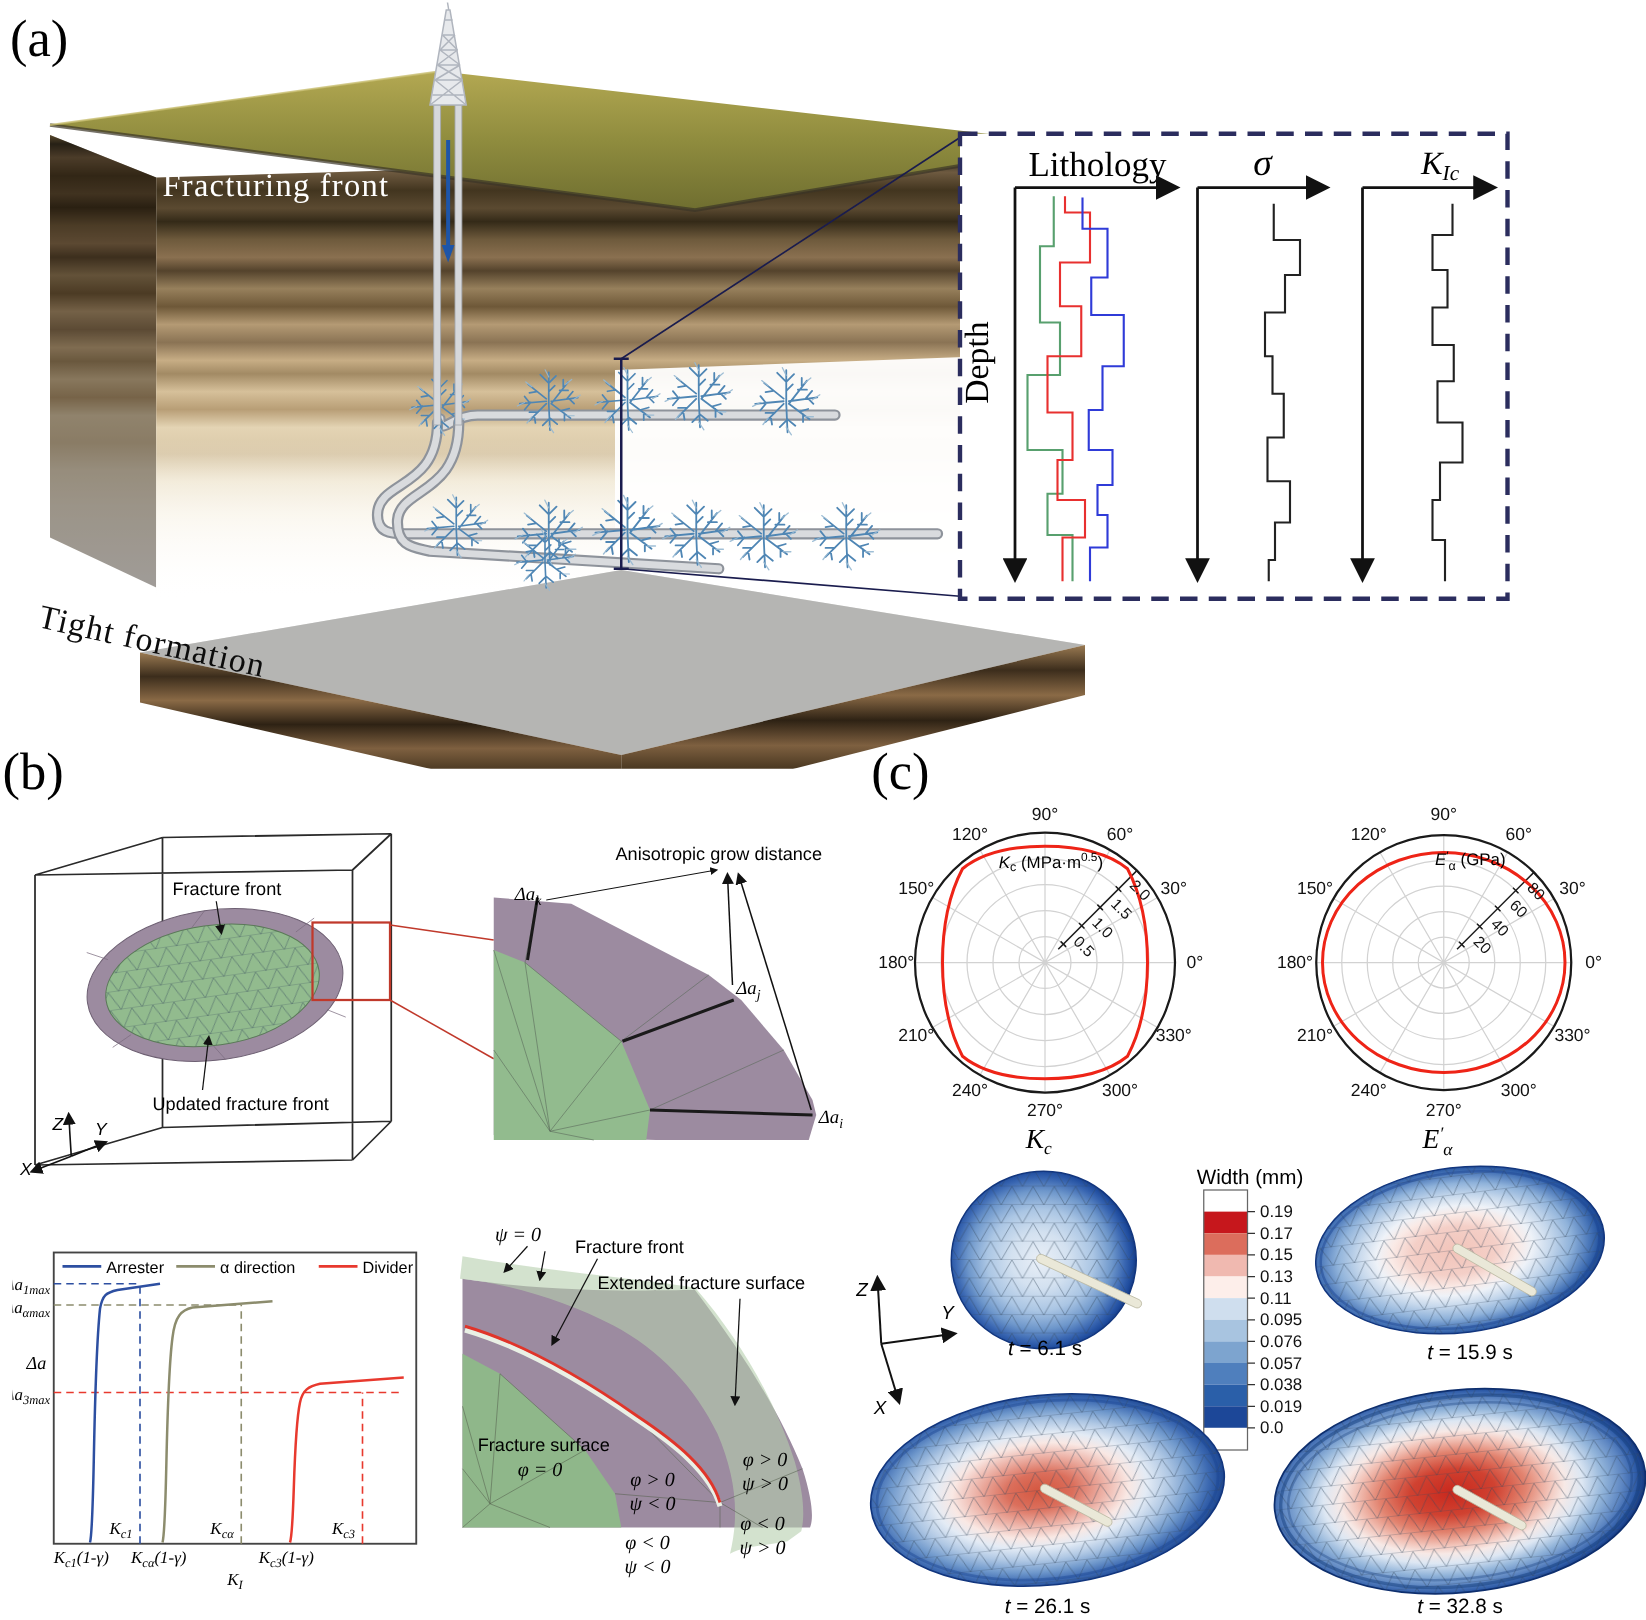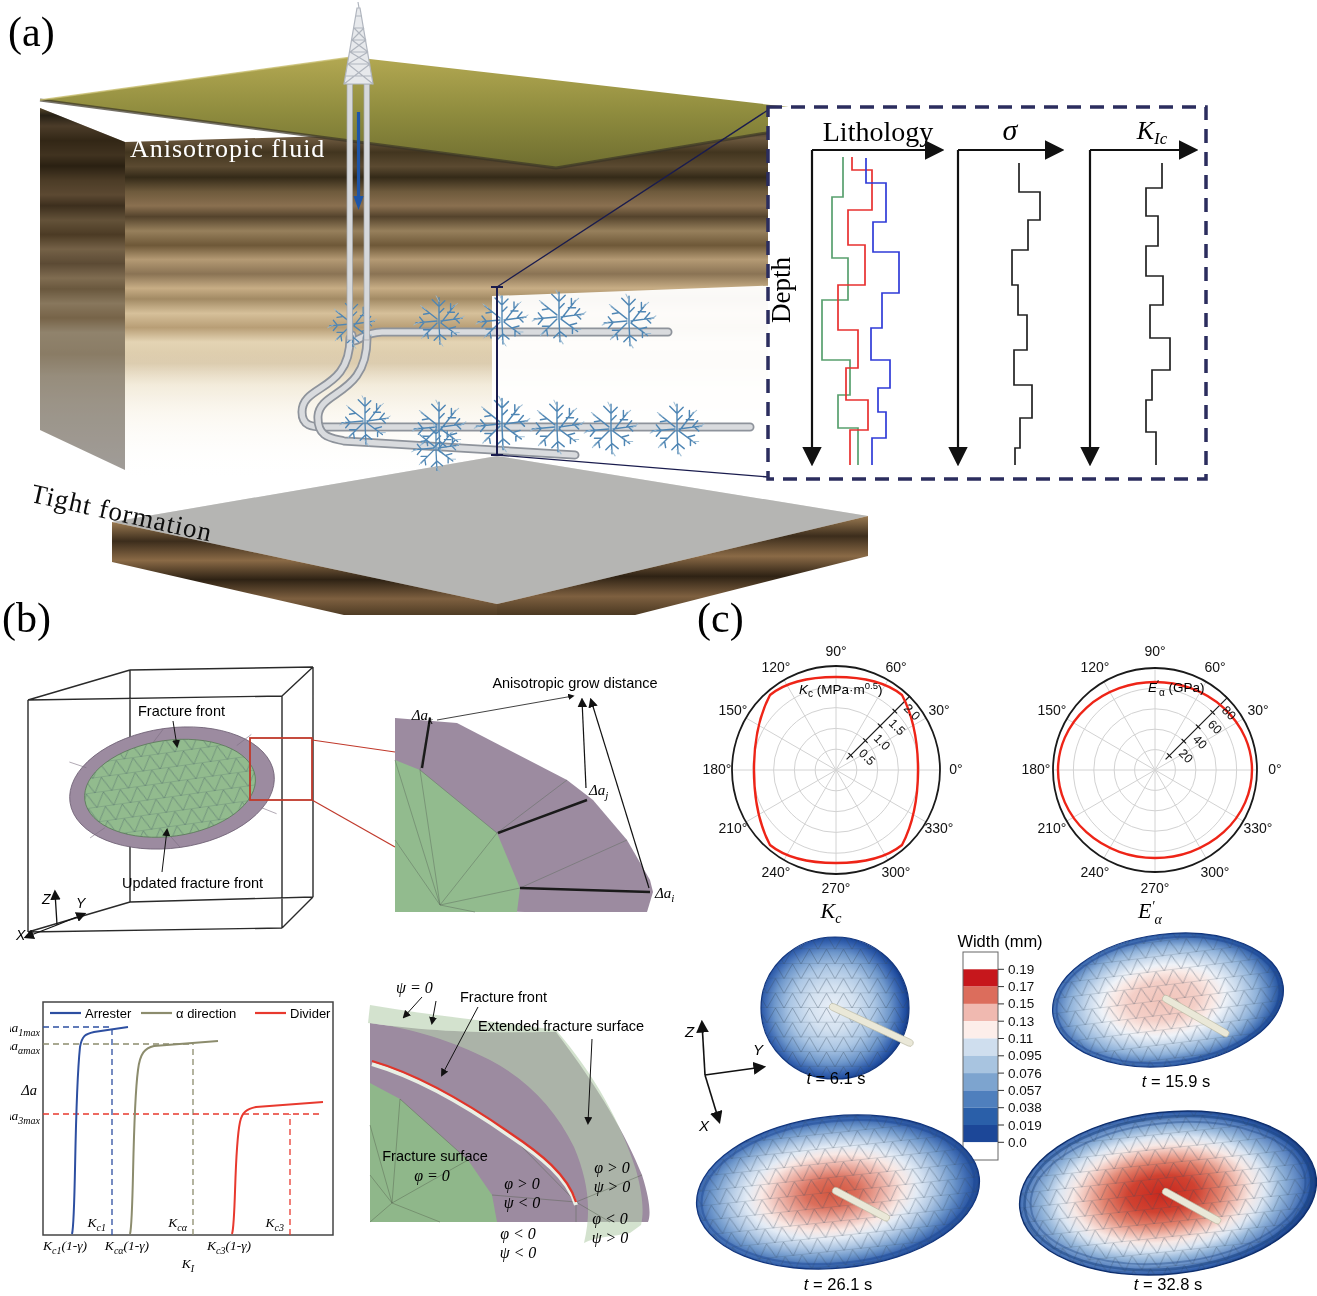--- a/index.html
+++ b/index.html
@@ -139,21 +139,21 @@
         <polygon points="344,84 373,84 360,8 357,8" fill="#e7e9ec"></polygon>
         <path d="M346,76 L371,76 M348,64 L370,64 M350,52 L368,52 M352,40 L366,40 M354,28 L364,28 M356,16 L362,16
                  M344,84 L370,64 M373,84 L348,64 M348,64 L368,52 M370,64 L350,52 M350,52 L366,40 M368,52 L352,40
                  M352,40 L364,28 M366,40 L354,28 M358,2 L359,8"></path>
       </g>
       <line x1="358.5" y1="112" x2="358.5" y2="198" stroke="#1d55a8" stroke-width="3.2"></line>
       <polygon points="353.5,196 363.5,196 358.5,210" fill="#1d55a8"></polygon>
     </g>
 
     <foreignObject x="130" y="134" width="240" height="40">
-      <div xmlns="http://www.w3.org/1999/xhtml" class="ff-label">Anisotropic fluid</div>
+      <div xmlns="http://www.w3.org/1999/xhtml" class="ff-label">Fracturing front</div>
     </foreignObject>
     <foreignObject x="34" y="478" width="280" height="110">
       <div xmlns="http://www.w3.org/1999/xhtml" class="tf-label">Tight formation</div>
     </foreignObject>
 
     <g stroke="#1a1c4e" fill="none">
       <line x1="497" y1="287" x2="497" y2="455" stroke-width="2"></line>
       <line x1="491" y1="287" x2="503" y2="287" stroke-width="2"></line>
       <line x1="491" y1="455" x2="503" y2="455" stroke-width="2"></line>
       <line x1="497" y1="287" x2="768" y2="110" stroke-width="1.3"></line>

